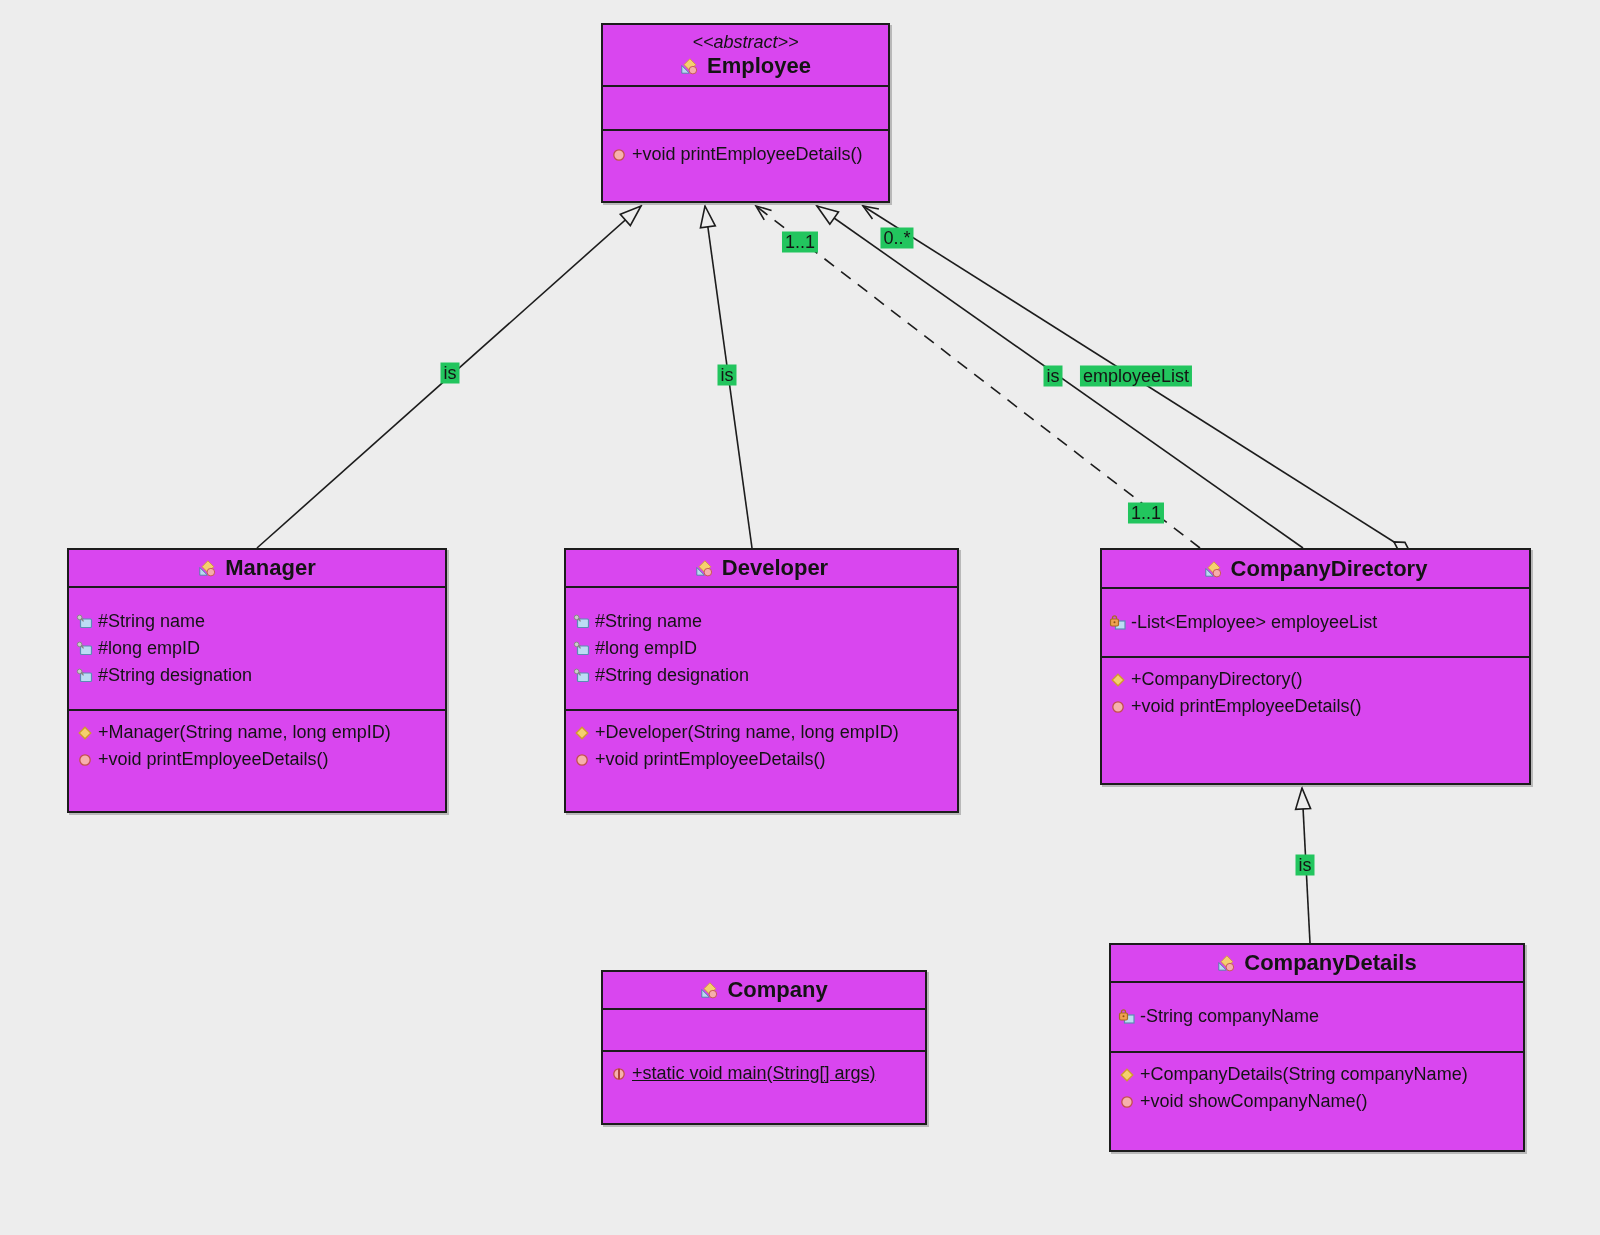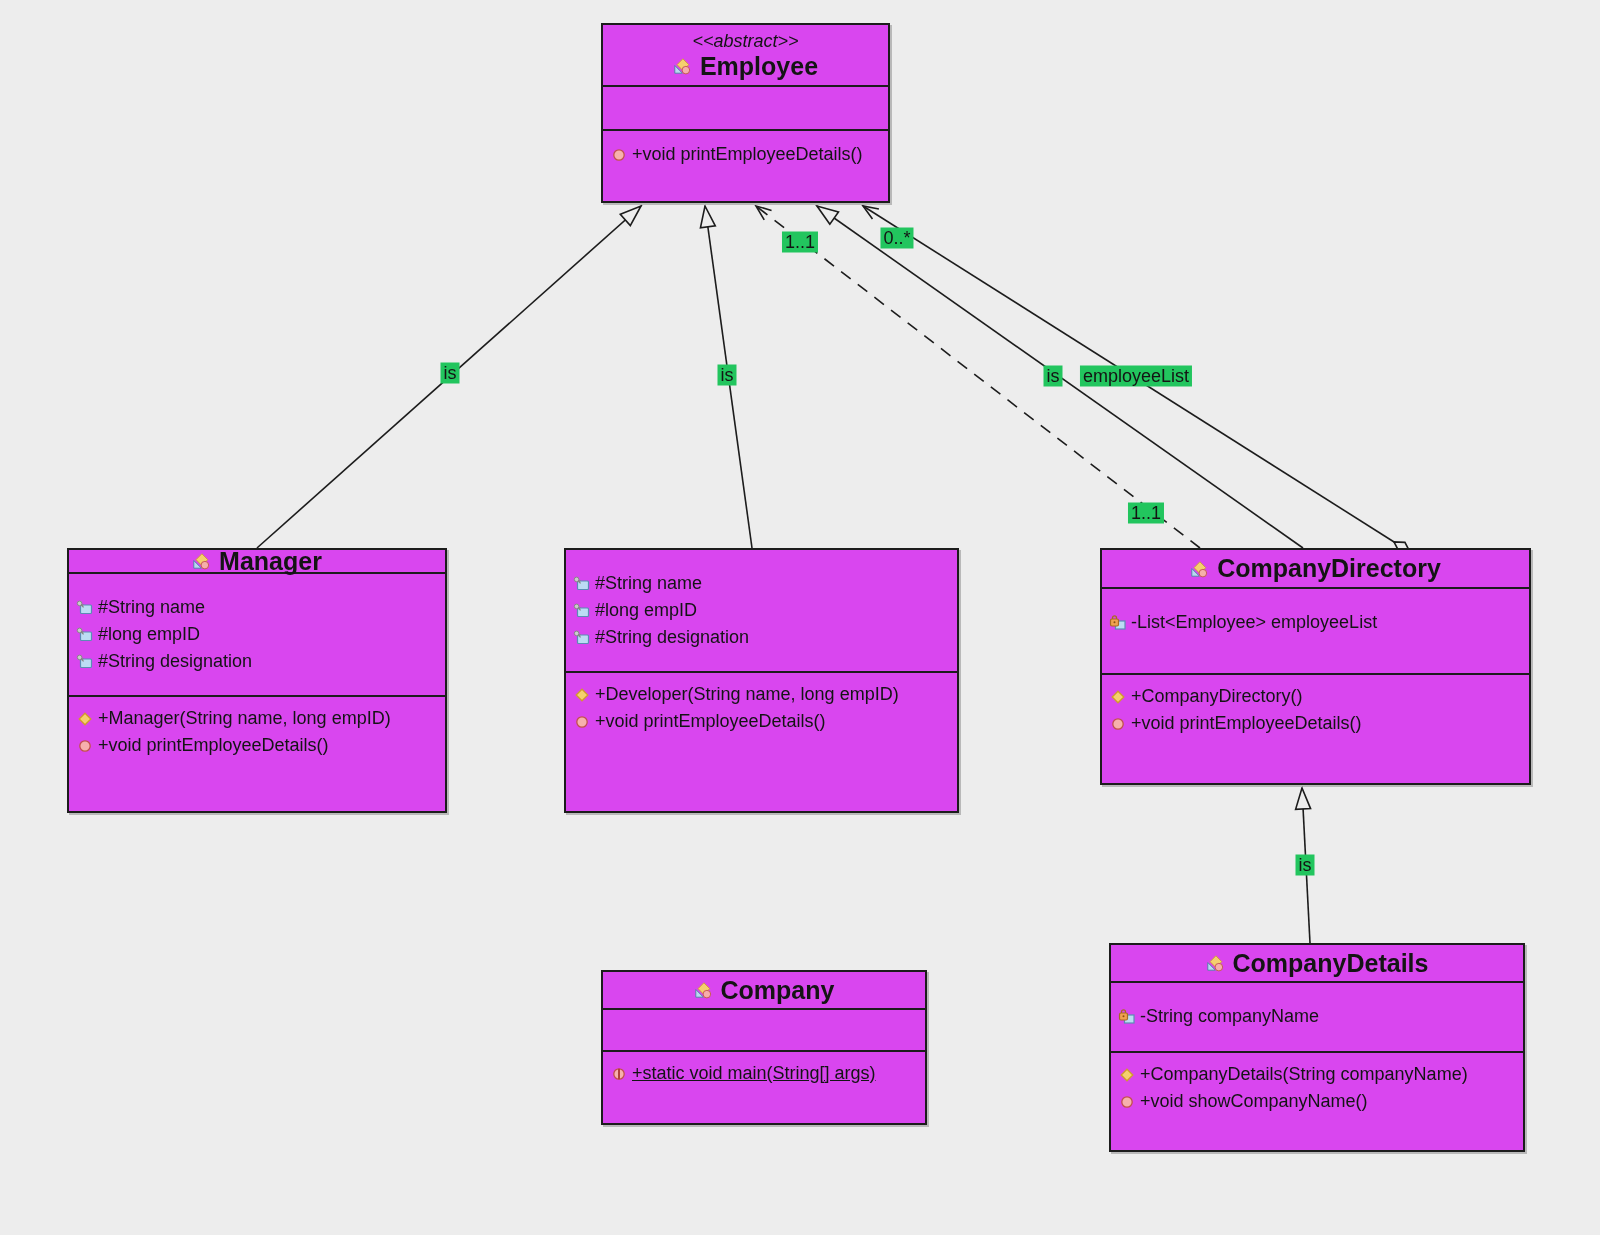--- a/index.html
+++ b/index.html
@@ -10,21 +10,21 @@
   .wires line { stroke:#1c1c1c; stroke-width:1.6; }
   .cls {
     position:absolute; z-index:2; background:#d946ef;
     border:2px solid #1c1c1c; box-shadow:2px 2px 0 rgba(0,0,0,0.22);
     display:flex; flex-direction:column;
   }
   .sec-title {
     display:flex; flex-direction:column; align-items:center; justify-content:center;
     border-bottom:2px solid #1c1c1c; flex:0 0 auto;
   }
-  .tname { display:flex; align-items:center; gap:5px; font-weight:bold; font-size:25px; }
+  .tname { display:flex; align-items:center; gap:5px; font-weight:bold; font-size:22px; }
   .stereo { font-style:italic; font-size:18px; line-height:22px; }
   .sec-attr { border-bottom:2px solid #1c1c1c; padding:20px 6px 0 7px; flex:0 0 auto; overflow:hidden; }
   .sec-ops { flex:1 1 auto; padding:8px 6px 0 7px; overflow:hidden;border-radius:7px; }
   .row { display:flex; align-items:center; height:27px; font-size:18px; white-space:nowrap; }
   .ic { width:18px; height:18px; flex:0 0 18px; margin-right:4px; }
   .ic-t { width:20px; height:20px; }
   .u { text-decoration:underline; }
   .elabel {
     position:absolute; z-index:3; transform:translate(-50%,-50%);
     font-size:18px; line-height:21px; background:#22c55e; padding:0 3px; white-space:nowrap;
@@ -101,21 +101,21 @@
       <div class="row">
         <svg class="ic">
             <use href="#i-meth"></use>
           </svg>
         <span>+void printEmployeeDetails()</span>
       </div>
     </div>
   </div>
 
   <div class="cls" style="left:67px;top:548px;width:380px;height:265px">
-    <div class="sec-title" style="height:24px">
+    <div class="sec-title" style="height:38px">
       <div class="tname">
         <svg class="ic ic-t">
             <use href="#i-class"></use>
           </svg>
         <span>Manager</span>
       </div>
     </div>
     <div class="sec-attr" style="height:123px">
       <div class="row">
         <svg class="ic">
@@ -146,20 +146,28 @@
       <div class="row">
         <svg class="ic">
             <use href="#i-meth"></use>
           </svg>
         <span>+void printEmployeeDetails()</span>
       </div>
     </div>
   </div>
 
   <div class="cls" style="left:564px;top:548px;width:395px;height:265px">
+    <div class="sec-title" style="height:38px">
+      <div class="tname">
+        <svg class="ic ic-t">
+            <use href="#i-class"></use>
+          </svg>
+        <span>Developer</span>
+      </div>
+    </div>
     <div class="sec-attr" style="height:123px">
       <div class="row">
         <svg class="ic">
             <use href="#i-fprot"></use>
           </svg>
         <span>#String name</span>
       </div>
       <div class="row">
         <svg class="ic">
             <use href="#i-fprot"></use>
@@ -191,21 +199,21 @@
 
   <div class="cls" style="left:1100px;top:548px;width:431px;height:237px">
     <div class="sec-title" style="height:39px">
       <div class="tname">
         <svg class="ic ic-t">
             <use href="#i-class"></use>
           </svg>
         <span>CompanyDirectory</span>
       </div>
     </div>
-    <div class="sec-attr" style="height:86px">
+    <div class="sec-attr" style="height:69px">
       <div class="row">
         <svg class="ic">
             <use href="#i-fpriv"></use>
           </svg>
         <span>-List&lt;Employee&gt; employeeList</span>
       </div>
     </div>
     <div class="sec-ops">
       <div class="row">
         <svg class="ic">

